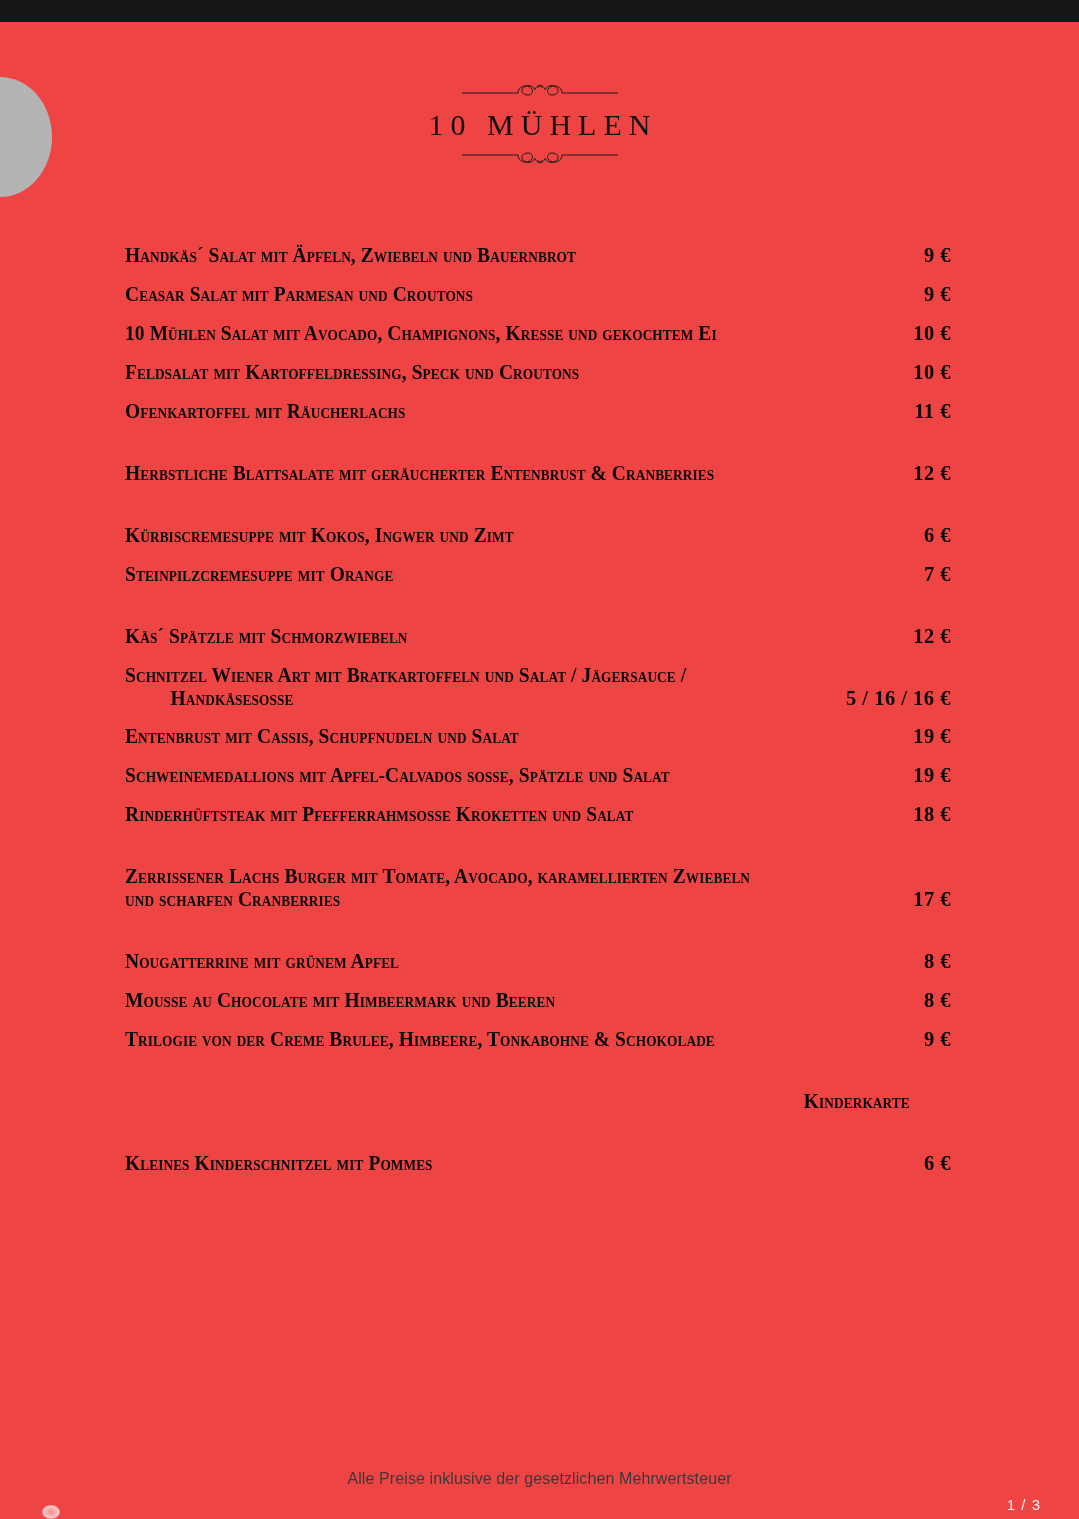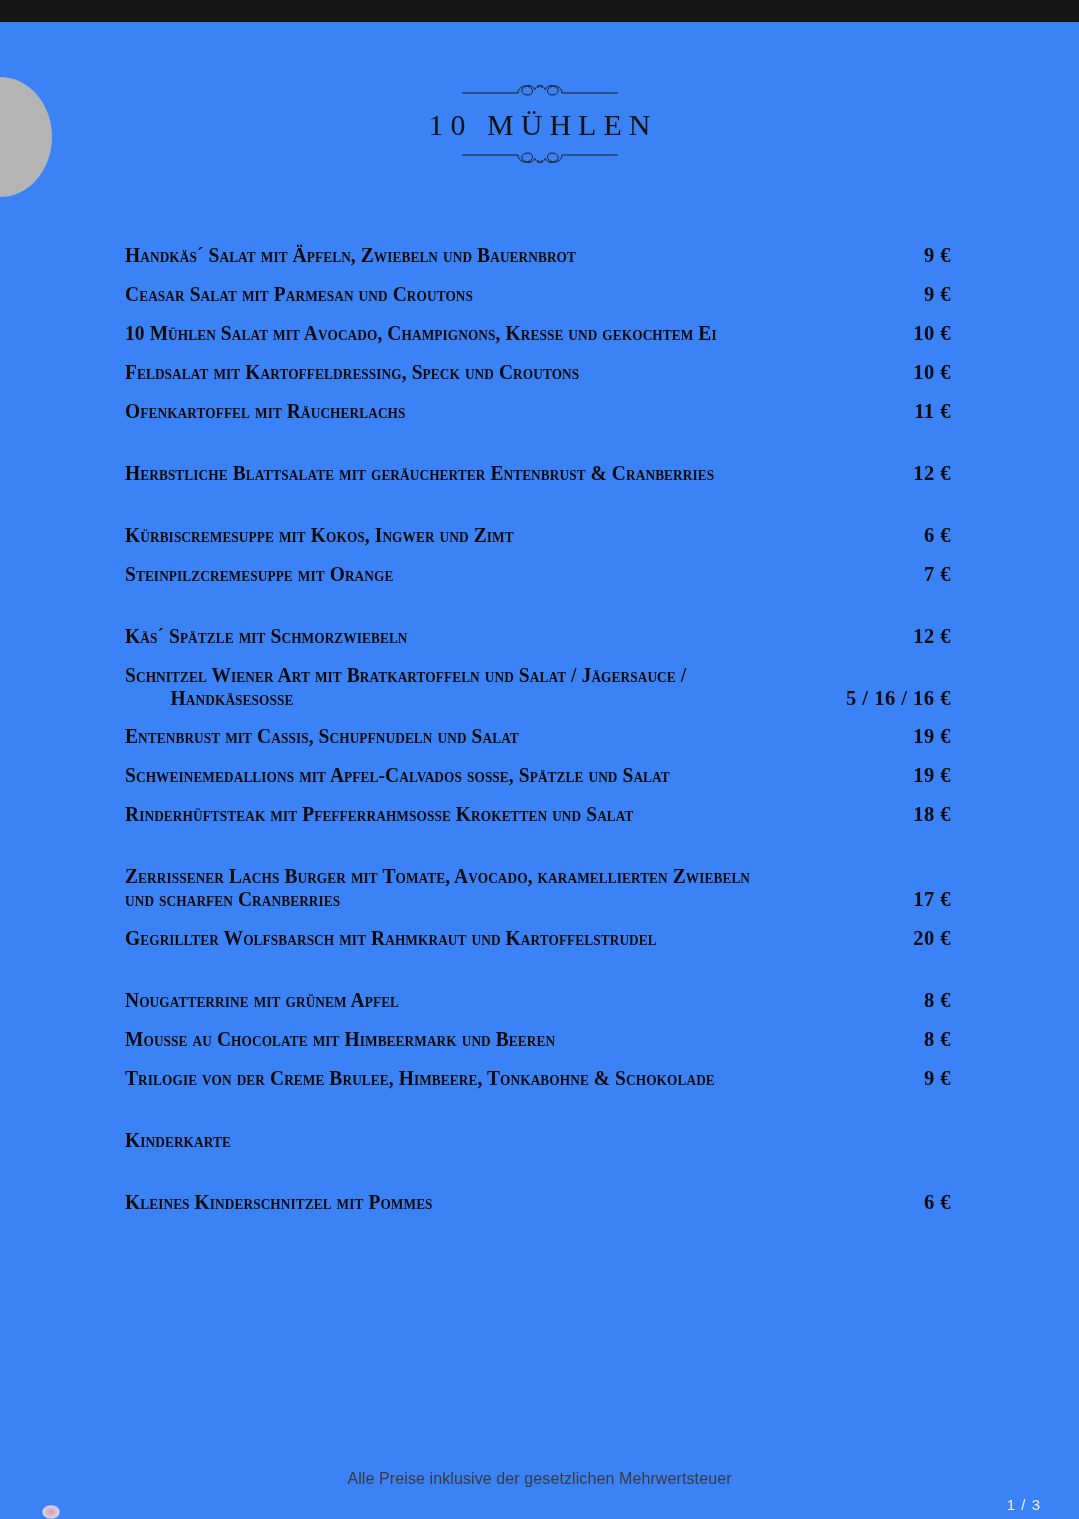--- a/index.html
+++ b/index.html
@@ -51,21 +51,21 @@
     background: radial-gradient(ellipse at center, #f19a9a 0%, #fbe0e0 60%, rgba(255,255,255,0) 75%);
     opacity: .85;
   }
 
   
   .sheet {
     position: absolute;
     top: 22px; left: 0;
     width: 1079px;
     height: 1497px;
-    background: #3b82f6;
+    background: #ef4444;
   }
 
   
   .logo-block {
     position: absolute;
     top: 58px;
     left: 0;
     width: 1079px;
     text-align: center;
   }
@@ -130,21 +130,21 @@
     flex: 0 0 auto;
     text-align: right;
     letter-spacing: .5px;
   }
 
   
   .row.two-line { position: relative; }
   .row.two-line .price { align-self: flex-end; }
 
   
-  .row.heading-row { margin-bottom: 0; }
+  .row.heading-row { margin-bottom: 0; text-align: right; }
 
   
   .footnote {
     position: absolute;
     top: 1448px;
     left: 0;
     width: 1079px;
     text-align: center;
     font-family: "Liberation Sans", sans-serif;
     font-size: 16px;
@@ -257,24 +257,20 @@
     </div>
 
     <div class="group">
       <div class="row two-line">
         <div class="dish">
           <span>Zerrissener Lachs Burger mit Tomate, Avocado, karamellierten Zwiebeln</span>
           <span class="cont" style="padding-left:0">und scharfen Cranberries</span>
         </div>
         <div class="price">17 €</div>
       </div>
-      <div class="row">
-        <div class="dish">Gegrillter Wolfsbarsch mit Rahmkraut und Kartoffelstrudel</div>
-        <div class="price">20 €</div>
-      </div>
     </div>
 
     <div class="group">
       <div class="row">
         <div class="dish">Nougatterrine mit grünem Apfel</div>
         <div class="price">8 €</div>
       </div>
       <div class="row">
         <div class="dish">Mousse au Chocolate mit Himbeermark und Beeren</div>
         <div class="price">8 €</div>

